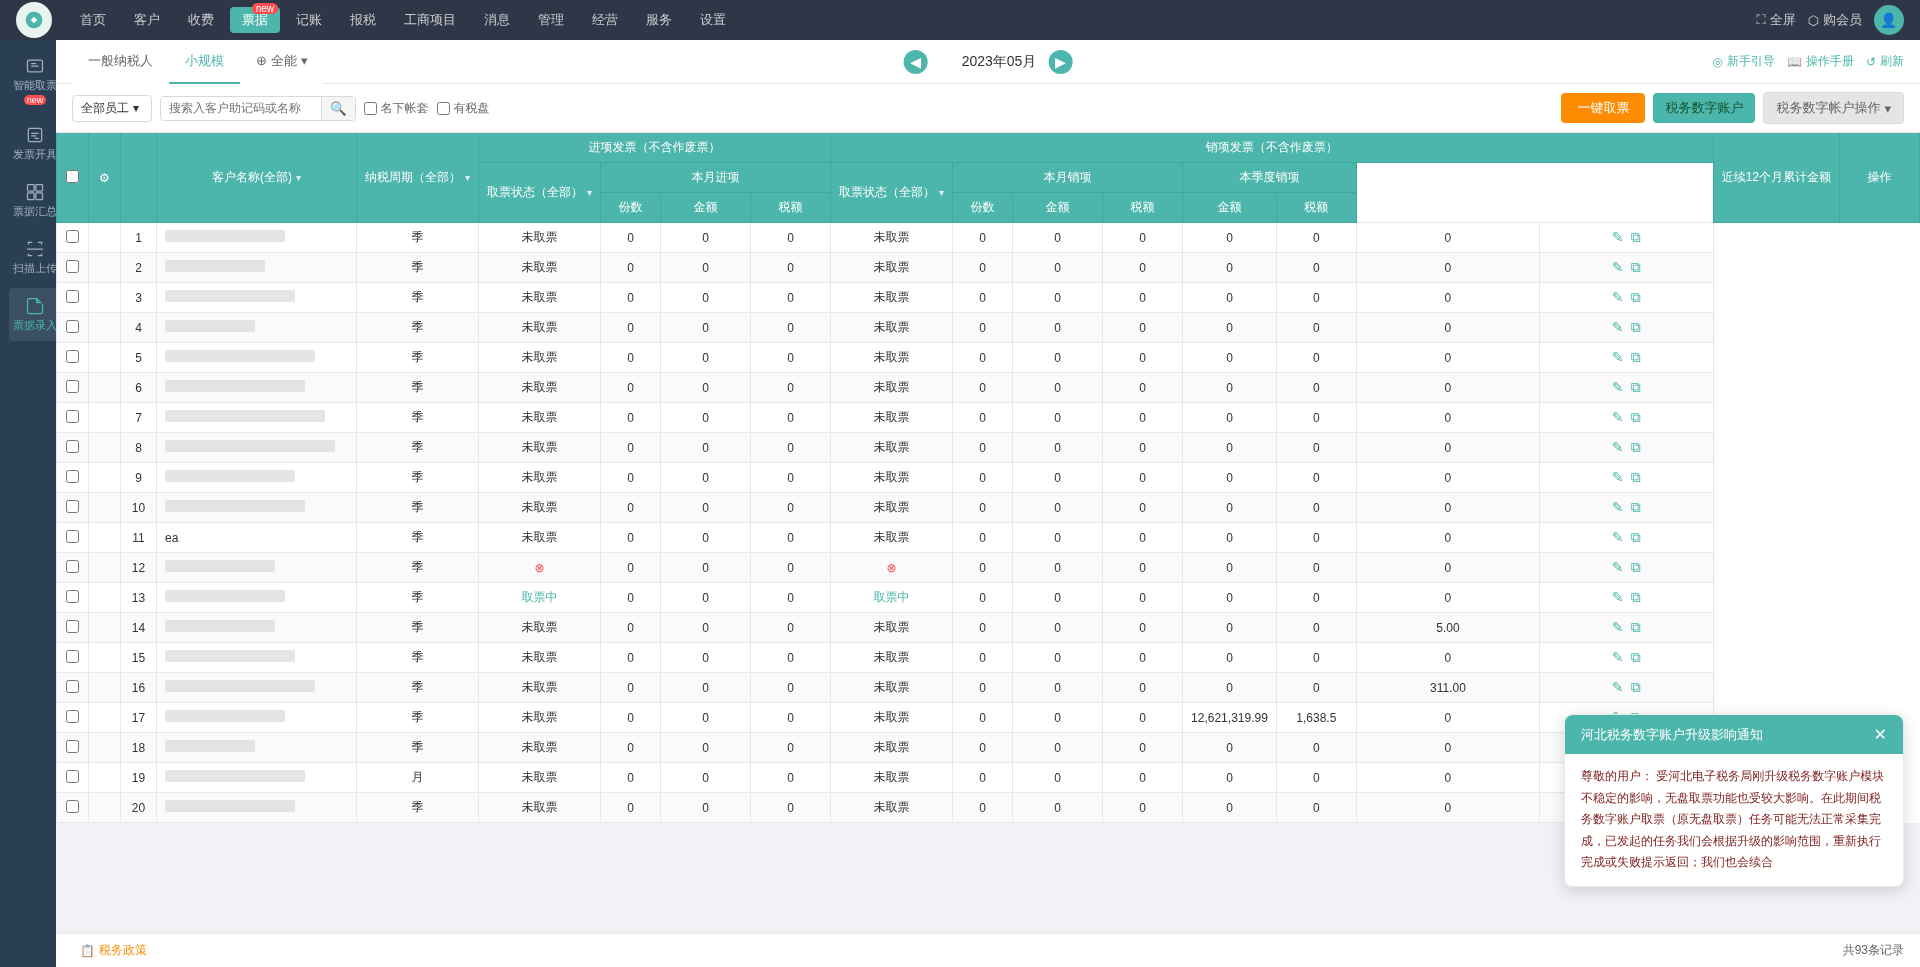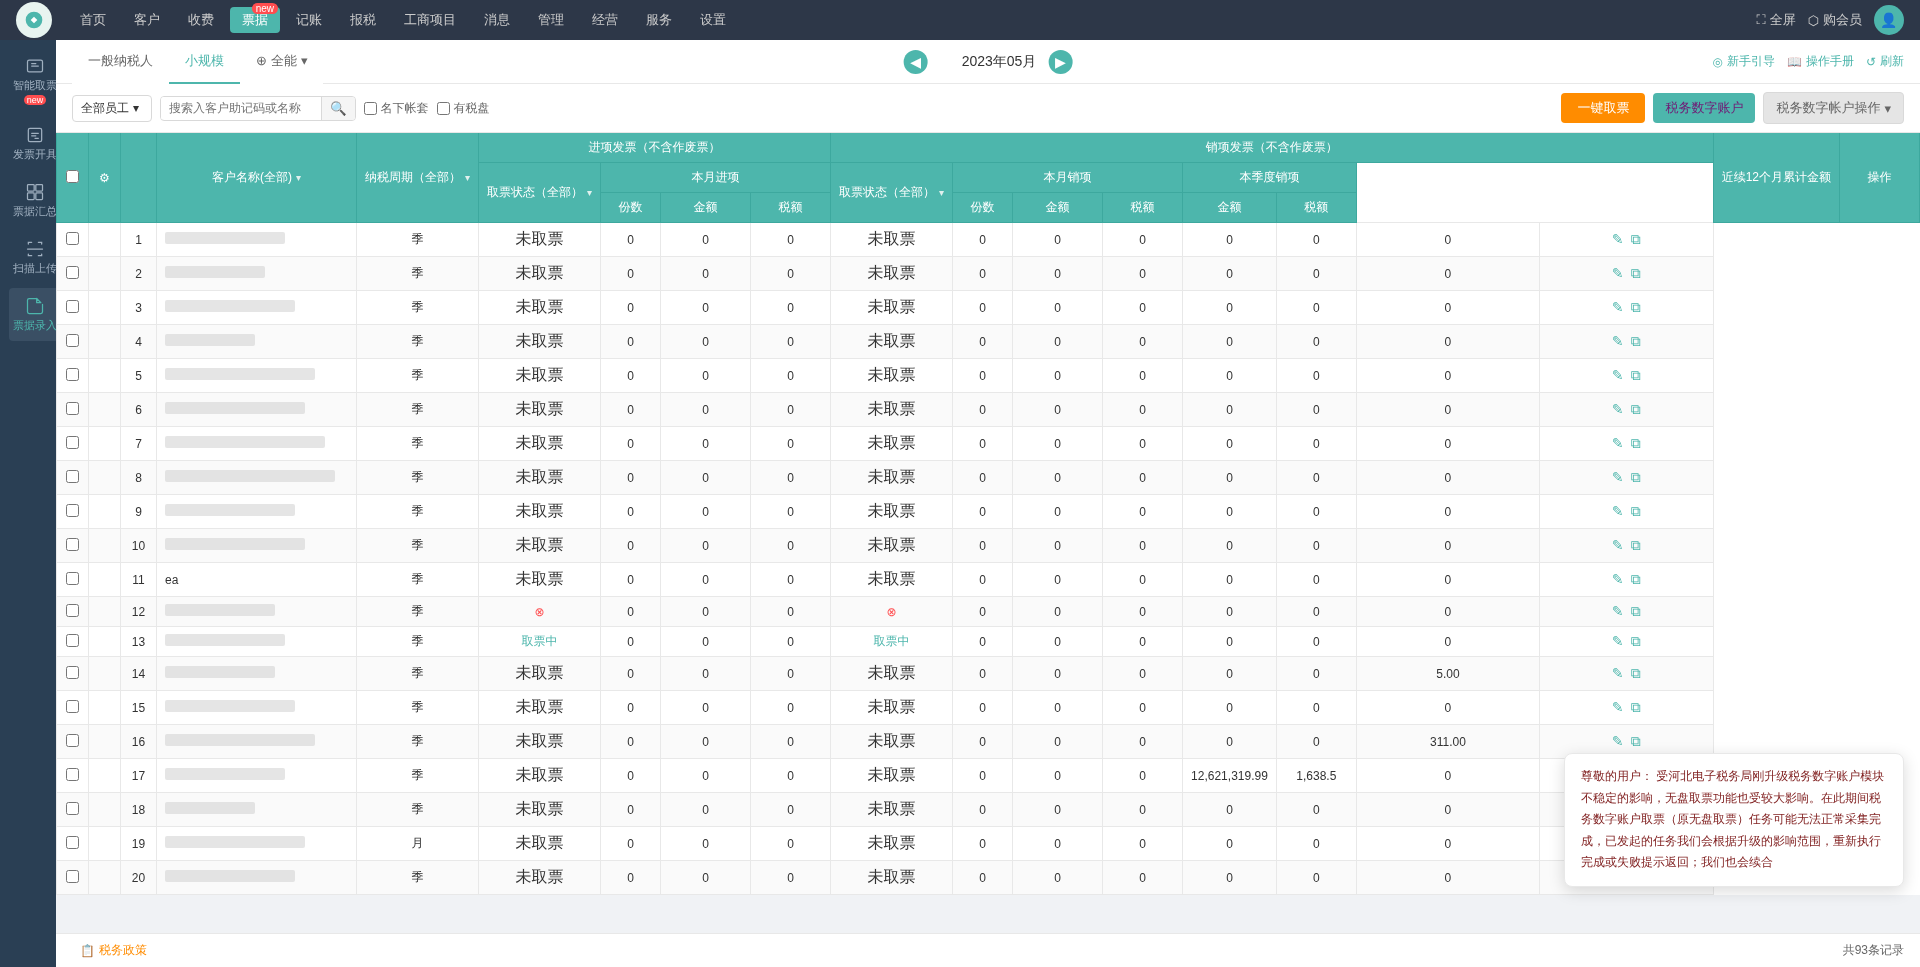--- a/index.html
+++ b/index.html
@@ -38,30 +38,30 @@
     .toolbar-left { display: flex; align-items: center; gap: 8px; flex: 1; }
     .toolbar-right { display: flex; align-items: center; gap: 8px; }
     .date-btn { width: 24px; height: 24px; background: #4db6ac; border-radius: 50%; display: flex; align-items: center; justify-content: center; color: #fff; cursor: pointer; font-size: 14px; }
     .date-text { font-size: 14px; font-weight: 500; color: #333; margin-left: 22px; }
     .select-box { display: flex; align-items: center; gap: 4px; border: 1px solid #d9d9d9; border-radius: 4px; padding: 4px 8px; cursor: pointer; color: #333; font-size: 12px; background: #fff; min-width: 80px; }
     .search-box { display: flex; align-items: center; border: 1px solid #d9d9d9; border-radius: 4px; overflow: hidden; }
     .search-input { border: none; outline: none; padding: 4px 8px; font-size: 12px; width: 160px; }
     .search-btn { background: #f5f5f5; border: none; border-left: 1px solid #d9d9d9; padding: 4px 8px; cursor: pointer; }
     .checkbox-label { display: flex; align-items: center; gap: 4px; color: #666; font-size: 12px; cursor: pointer; }
     .btn-primary { background: #ff8c00; color: #fff; border: none; border-radius: 4px; padding: 6px 16px; font-size: 13px; cursor: pointer; white-space: nowrap; }
-    .btn-teal { background: #4db6ac; color: #701a75; border: none; border-radius: 4px; padding: 6px 12px; font-size: 13px; cursor: pointer; white-space: nowrap; }
+    .btn-teal { background: #4db6ac; color: #14532d; border: none; border-radius: 4px; padding: 6px 12px; font-size: 13px; cursor: pointer; white-space: nowrap; }
     .btn-outline { background: #e5e5e5; color: #666; border: 1px solid #d9d9d9; border-radius: 4px; padding: 6px 12px; font-size: 13px; cursor: pointer; white-space: nowrap; display: flex; align-items: center; gap: 4px; }
     .sec-link { color: #4db6ac; font-size: 12px; cursor: pointer; display: flex; align-items: center; gap: 4px; }
     .data-table { width: 100%; border-collapse: collapse; background: #fff; }
     .data-table thead tr th { background: #4db6ac; color: #fff; font-size: 12px; font-weight: 500; padding: 6px 8px; text-align: center; border: 1px solid #3da89e; white-space: nowrap; }
     .data-table thead tr:first-child th { border-top: none; }
     .data-table tbody tr td { font-size: 12px; color: #333; padding: 6px 8px; text-align: center; border: 1px solid #e8e8e8; white-space: nowrap; }
     .data-table tbody tr td.customer-name { text-align: left; max-width: 200px; overflow: hidden; }
     .blurred-text { background: #ccc; border-radius: 2px; height: 12px; display: inline-block; opacity: 0.5; }
-    .status-not-taken { color: #333; font-size: 16px; }
+    .status-not-taken { color: #333; font-size: 12px; }
     .status-taking { color: #4db6ac; font-size: 12px; }
     .status-error { color: #ff4d4f; display: inline-flex; align-items: center; }
     .filter-icon { font-size: 10px; color: #e0f0ee; margin-left: 2px; cursor: pointer; }
     .action-icon { color: #4db6ac; cursor: pointer; font-size: 14px; margin: 0 2px; }
 
     
     .notification-popup { position: fixed; bottom: 80px; right: 16px; width: 340px; background: #fff; border: 1px solid #e8e8e8; border-radius: 8px; box-shadow: 0 4px 16px rgba(0,0,0,0.15); z-index: 100; }
     .notification-header { background: #4db6ac; color: #fff; padding: 10px 16px; border-radius: 8px 8px 0 0; font-size: 13px; font-weight: 500; display: flex; justify-content: space-between; align-items: center; }
     .notification-body { padding: 12px 16px; font-size: 12px; color: #7f1d1d; line-height: 1.8; }
     .notification-close { cursor: pointer; color: #fff; font-size: 16px; }
@@ -747,15 +747,19 @@
         <span>📋</span>
         <span>税务政策</span>
       </div>
       <span style="flex:1"></span>
       <span>共93条记录</span>
     </div>
   </div>
 </div>
 
 <div class="notification-popup">
+  <div class="notification-header">
+    <span>河北税务数字账户升级影响通知</span>
+    <span class="notification-close">✕</span>
+  </div>
   <div class="notification-body" id="notification-body">尊敬的用户：
 受河北电子税务局刚升级税务数字账户模块不稳定的影响，无盘取票功能也受较大影响。在此期间税务数字账户取票（原无盘取票）任务可能无法正常采集完成，已发起的任务我们会根据升级的影响范围，重新执行完成或失败提示返回；我们也会续合</div>
 </div>
 
 </body></html>

